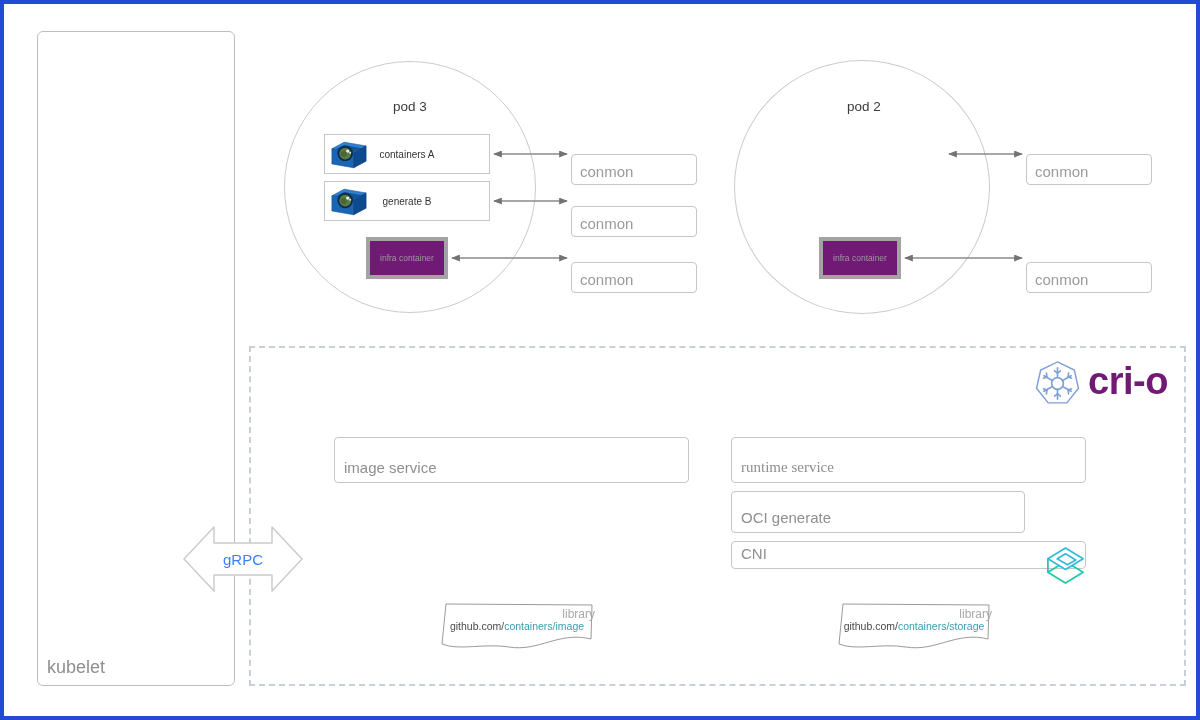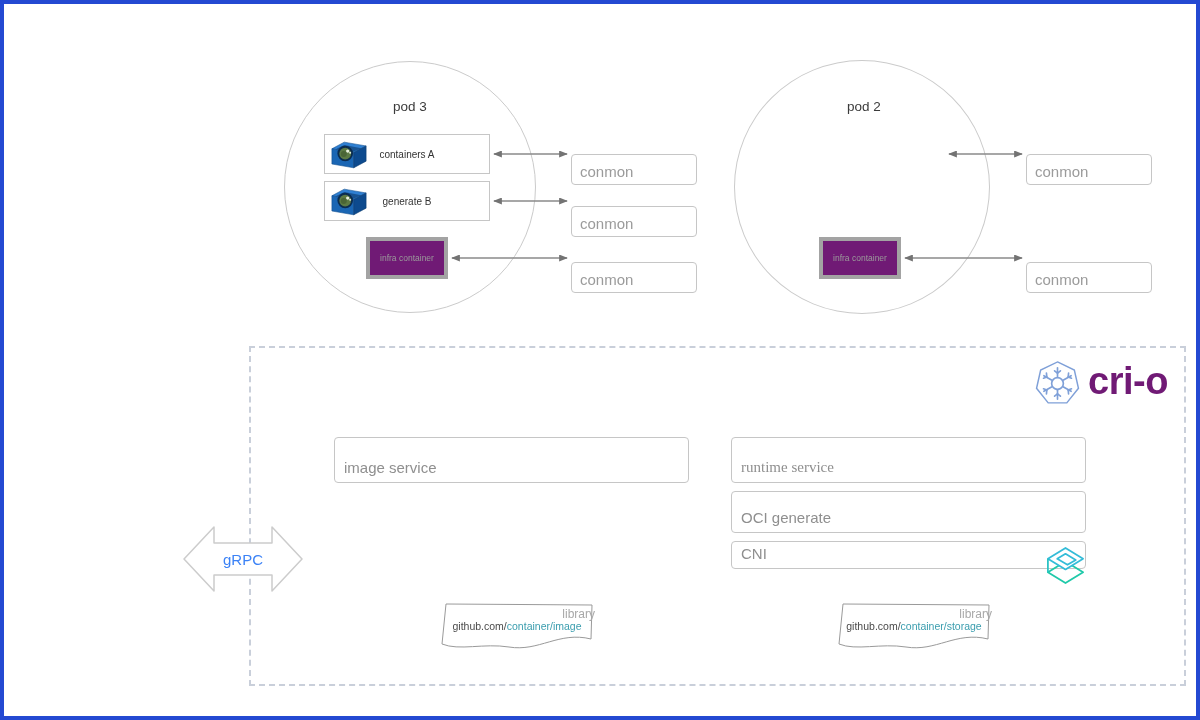--- a/index.html
+++ b/index.html
@@ -39,20 +39,23 @@
   .grpc{left:178px;top:517px;width:122px;height:76px;}
   .grpc-label{position:absolute;left:0;right:0;top:0;bottom:0;display:flex;align-items:center;
     justify-content:center;font-size:15px;color:#3b82f6;}
   .overlay{left:0;top:0;width:1200px;height:720px;pointer-events:none;}
 </style>
 </head>
 <body>
 
 <div class="canvas">
 
+  <div class="abs kubelet">
+    <span class="kubelet-label">kubelet</span>
+  </div>
 
   <div class="abs dashed"></div>
 
   <div class="abs pod-circle" style="left:280px;top:57px;width:252px;height:252px;"></div>
   <div class="abs pod-title" style="left:364px;top:95px;">pod 3</div>
 
   <div class="abs cbox" style="left:320px;top:130px;">
     <svg class="cicon" width="38" height="31" viewBox="0 0 40 32">
       <polygon points="2,10 15,3 38,7 25,14" fill="#2e7fd2" stroke="#11508f" stroke-width="0.6"></polygon>
       <polygon points="2,10 25,14 25,30 2,26" fill="#1a66b4" stroke="#11508f" stroke-width="0.6"></polygon>
@@ -120,48 +123,48 @@
         <line x1="17.9" y1="20.5" x2="10.1" y2="16"></line>
           <line x1="12.7" y1="13.4" x2="13.1" y2="17.3"></line>
           <line x1="9.7" y1="18.6" x2="13.1" y2="17.3"></line>
       </g>
     </g>
   </svg>
   <div class="abs brand">cri-o</div>
 
   <div class="abs service" style="left:330px;top:433px;width:355px;height:46px;">image service</div>
   <div class="abs service" style="left:727px;top:433px;width:355px;height:46px;font-family:Liberation Serif, serif;">runtime service</div>
-  <div class="abs service" style="left:727px;top:487px;width:355px;height:42px;">OCI generate</div>
+  <div class="abs service" style="left:727px;top:487px;width:294px;height:42px;">OCI generate</div>
   <div class="abs service" style="left:727px;top:537px;width:355px;height:28px;">CNI</div>
   <svg class="abs" style="left:1040px;top:540px;" width="43" height="43" viewBox="0 0 44 44">
     <g fill="none" stroke-width="1.8" stroke-linejoin="round">
       <polygon points="22,18 40,29 22,40 4,29" stroke="#1fc9a9"></polygon>
       <polygon points="22,4 40,15 22,26 4,15" stroke="#33bcd8" fill="#ffffff"></polygon>
       <polygon points="22,10 32.5,16.3 24,21.3 13.5,15.2" stroke="#33bcd8"></polygon>
       <line x1="4" y1="15" x2="4" y2="29" stroke="#28c2c4"></line>
     </g>
   </svg>
 
   <div class="abs lib" style="left:435px;top:598px;">
     <svg class="abs" style="left:0;top:0;" width="156" height="50" viewBox="0 0 156 50">
       <path d="M7,2 L153,3 L152,37 C120,29 100,50 70,45 C45,41 20,49 3,42 Z" fill="#ffffff" stroke="#9a9a9a" stroke-width="1"></path>
     </svg>
     <div class="lib-tag">library</div>
     <div class="lib-link">
-      <span>github.com/</span><span class="teal">container/image</span>
+      <span>github.com/</span><span class="teal">containers/image</span>
     </div>
   </div>
 
   <div class="abs lib" style="left:832px;top:598px;">
     <svg class="abs" style="left:0;top:0;" width="156" height="50" viewBox="0 0 156 50">
       <path d="M7,2 L153,3 L152,37 C120,29 100,50 70,45 C45,41 20,49 3,42 Z" fill="#ffffff" stroke="#9a9a9a" stroke-width="1"></path>
     </svg>
     <div class="lib-tag">library</div>
     <div class="lib-link">
-      <span>github.com/</span><span class="teal">container/storage</span>
+      <span>github.com/</span><span class="teal">containers/storage</span>
     </div>
   </div>
 
   <svg class="abs overlay">
     <defs>
       <marker id="arw" viewBox="0 0 10 8" refX="9" refY="4" markerWidth="9" markerHeight="7" orient="auto-start-reverse" markerUnits="userSpaceOnUse">
         <path d="M0,0 L10,4 L0,8 Z" fill="#737373"></path>
       </marker>
     </defs>
     <g stroke="#8a8a8a" stroke-width="1.3">

